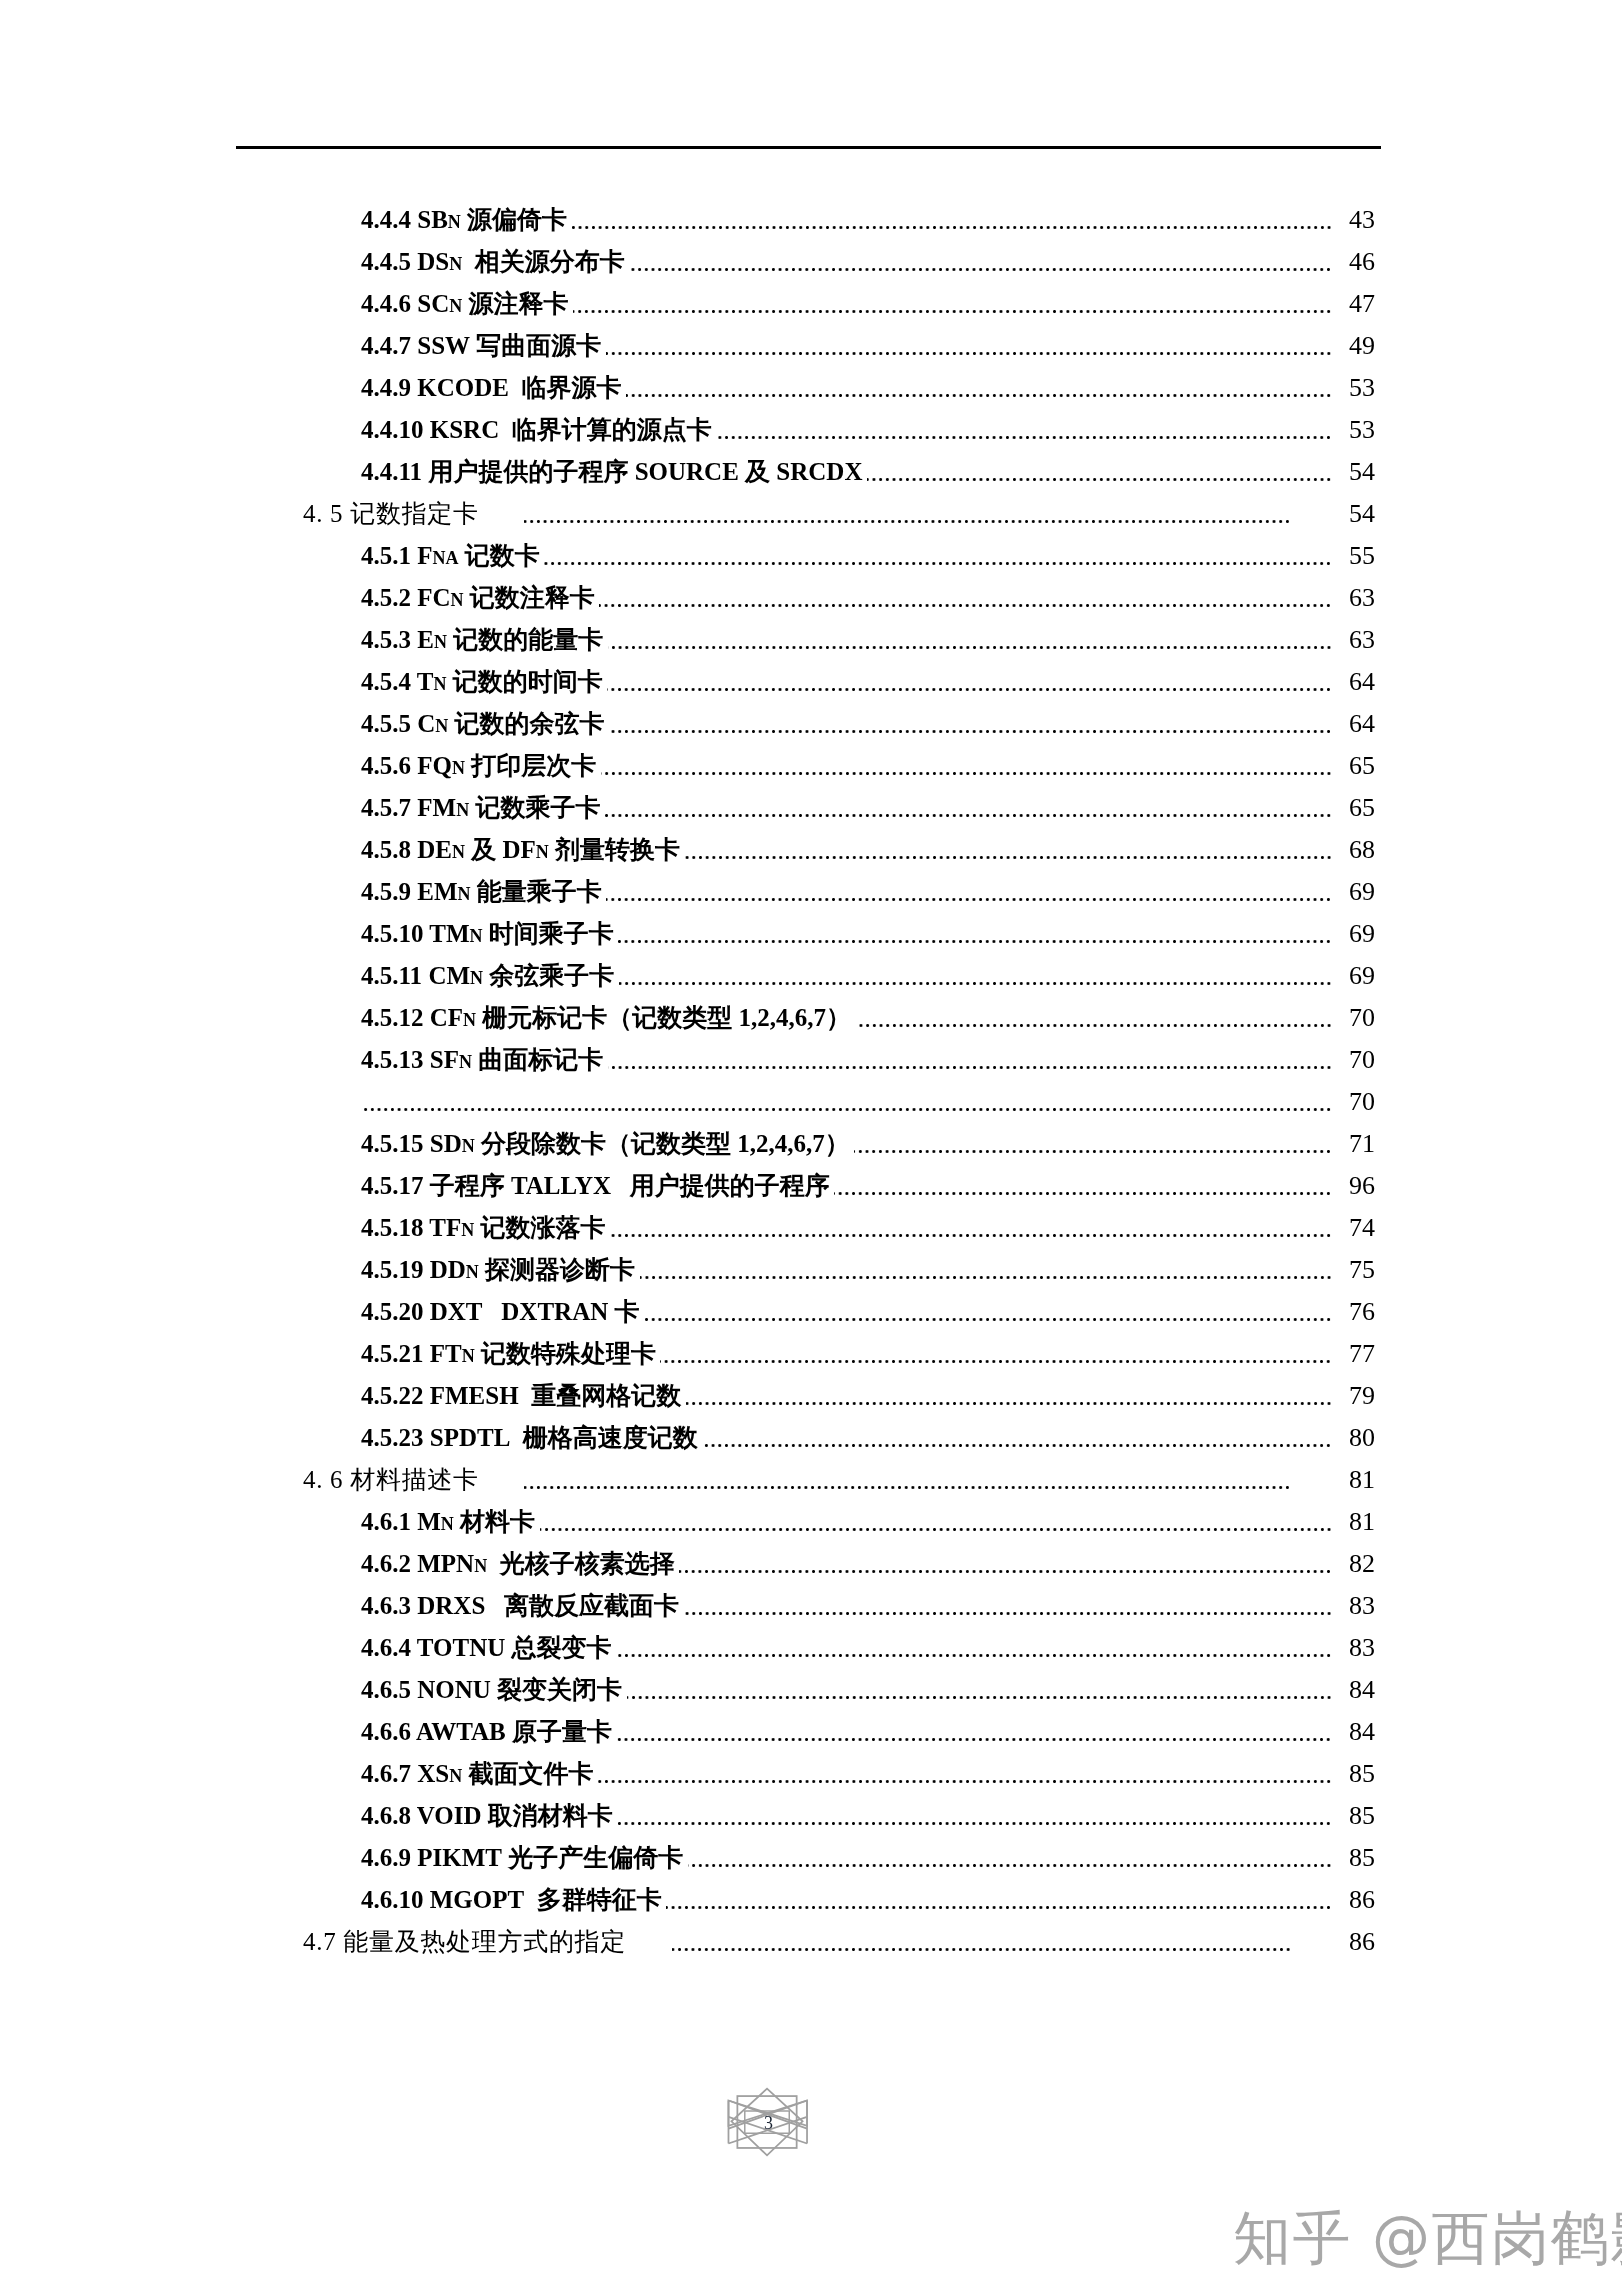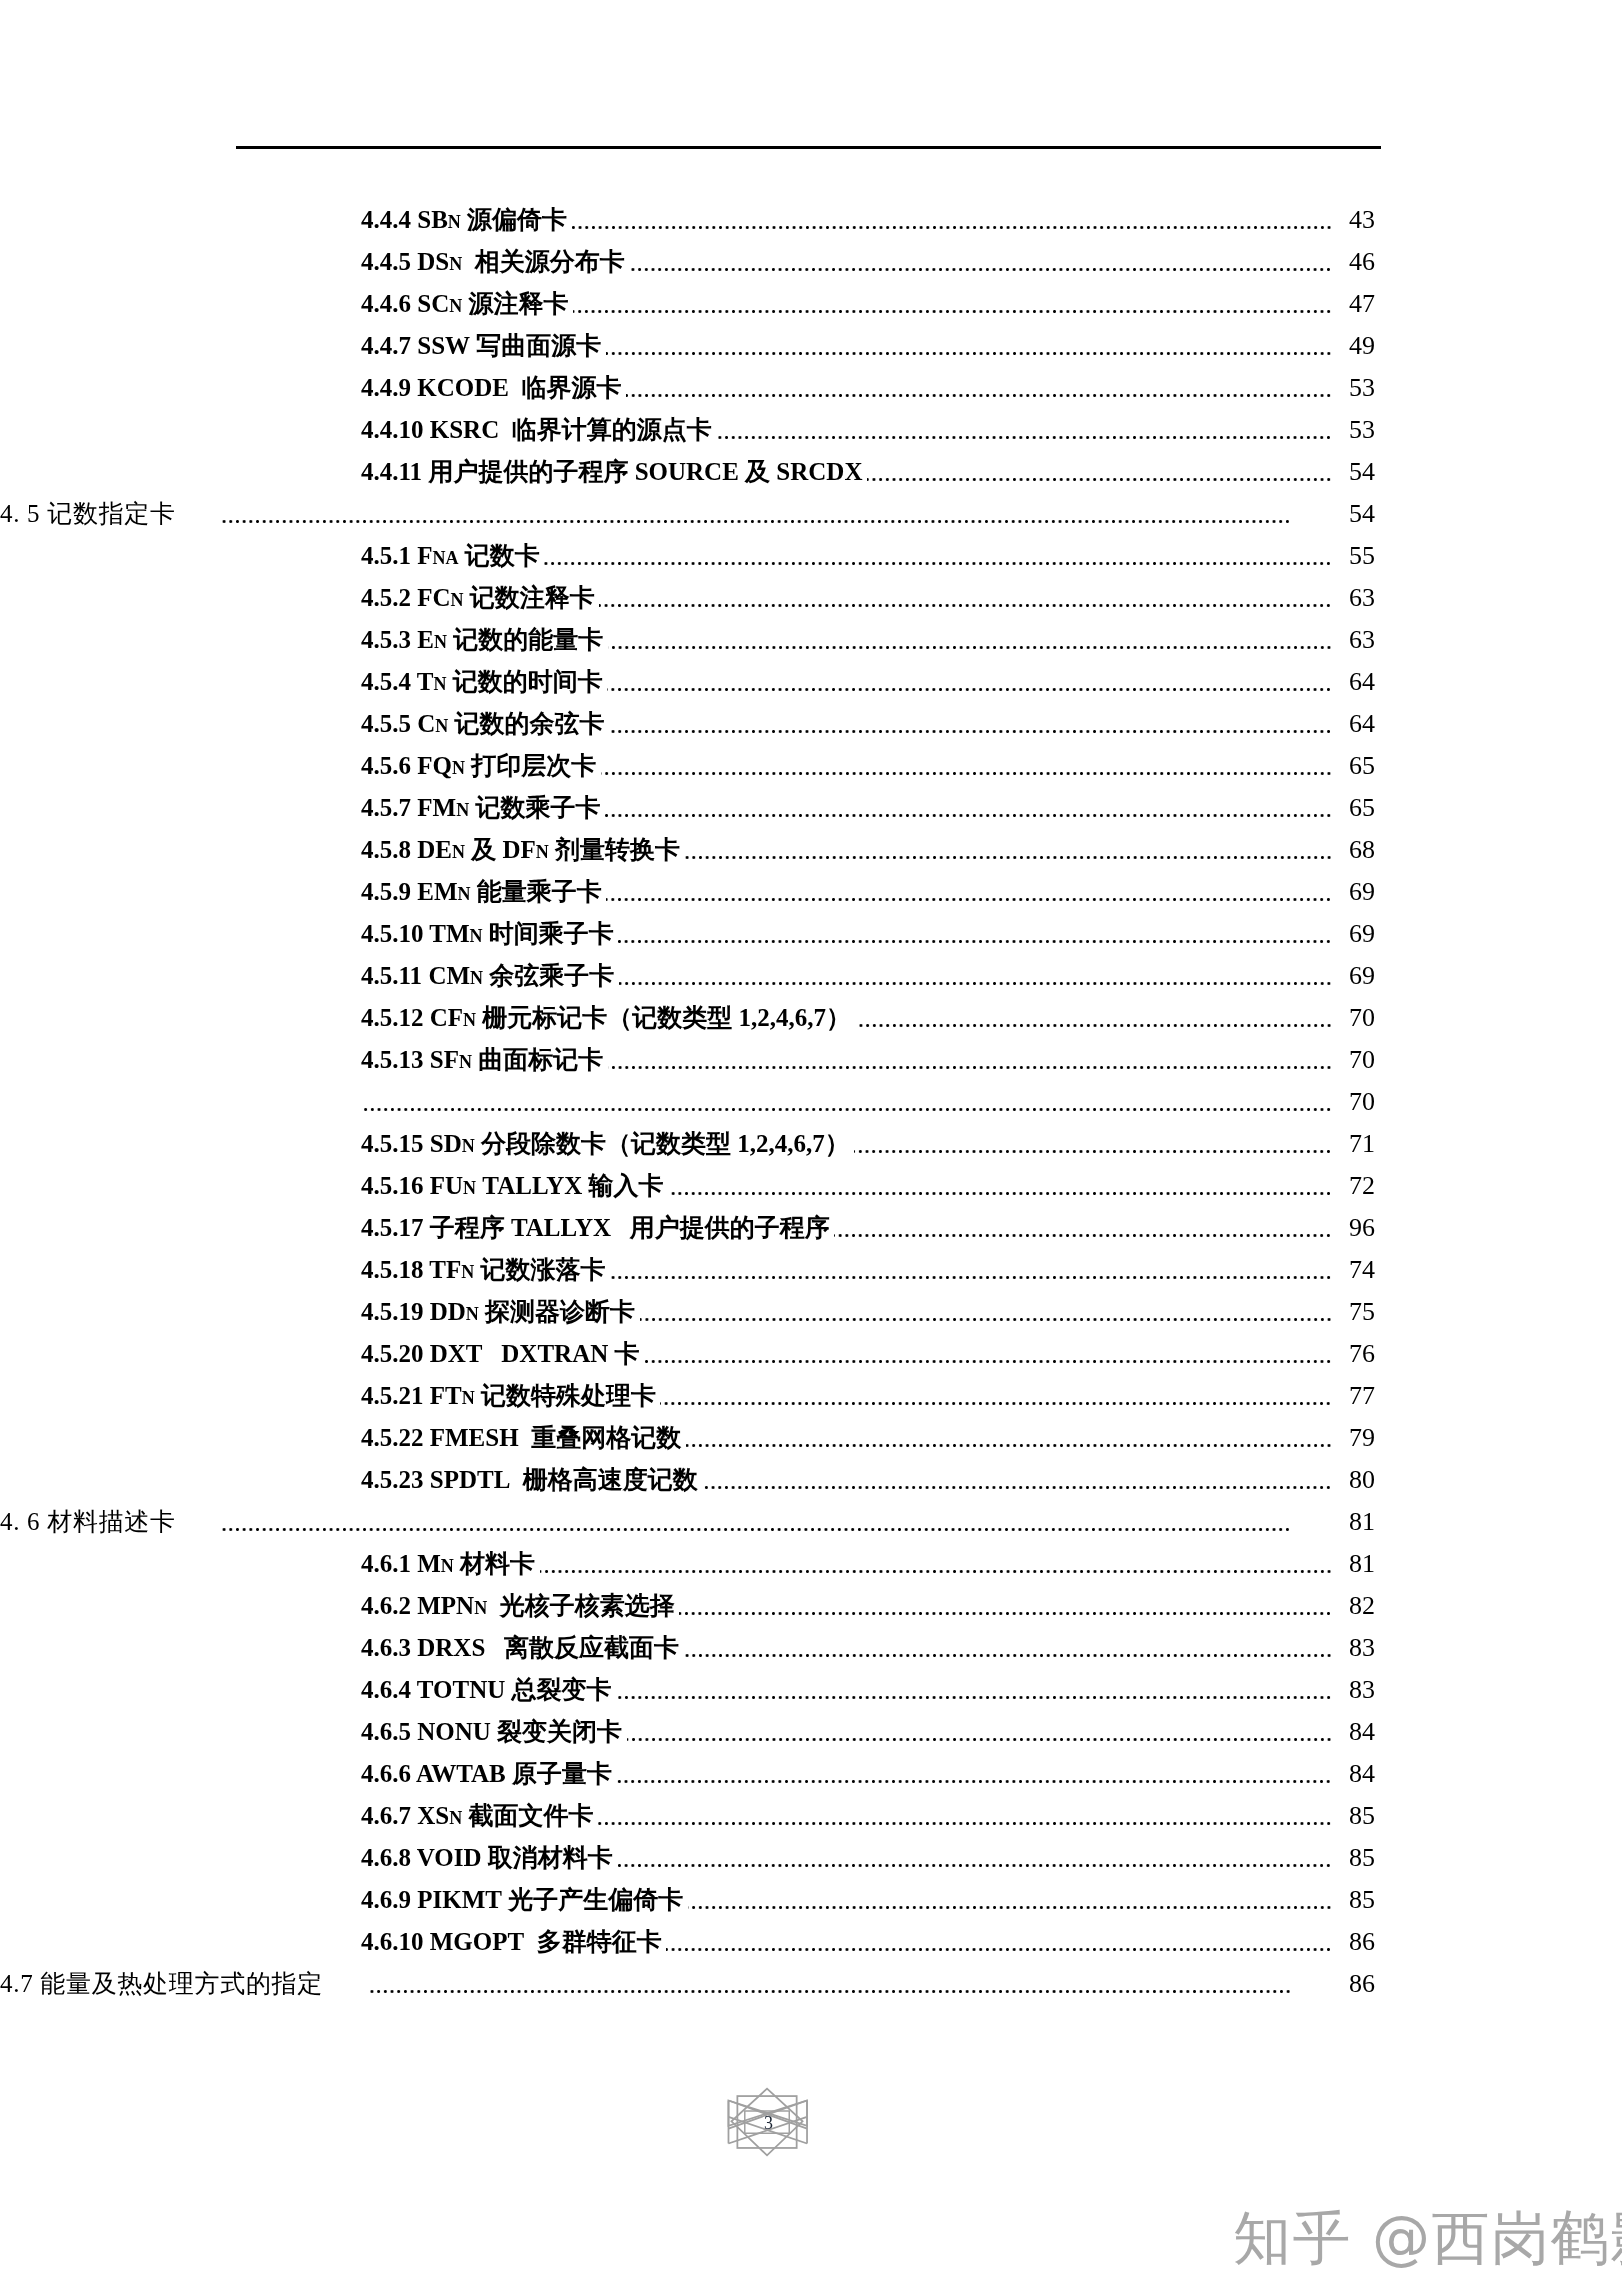--- a/index.html
+++ b/index.html
@@ -34,20 +34,21 @@
     height: 42px;
     display: flex;
     font-size: 25px;
     line-height: 42px;
     white-space: nowrap;
   }
   .toc-row.level-2 {
     padding-left: 361px;
   }
   .toc-row.level-1 {
+    padding-left: 303px;
     gap: 41px;
   }
   .toc-row.level-1 .toc-title {
     font-weight: normal;
     letter-spacing: 0.7px;
   }
   .toc-row.level-2 .toc-title {
     font-weight: bold;
   }
   .toc-title {
@@ -224,25 +225,20 @@
       <span class="toc-page">70</span>
     </div>
     <div class="toc-row level-2">
       <span class="toc-leader"></span>
       <span class="toc-page">70</span>
     </div>
     <div class="toc-row level-2">
       <span class="toc-title"><span>4.5.15</span> <span>SD</span><span class="sc">N</span><span>&nbsp;分段除数卡（记数类型&nbsp;1,2,4,6,7）</span></span>
       <span class="toc-leader"></span>
       <span class="toc-page">71</span>
-    </div>
-    <div class="toc-row level-2">
-      <span class="toc-title"><span>4.5.16</span> <span>FU</span><span class="sc">N</span><span>&nbsp;TALLYX&nbsp;输入卡</span></span>
-      <span class="toc-leader"></span>
-      <span class="toc-page">72</span>
     </div>
     <div class="toc-row level-2">
       <span class="toc-title"><span>4.5.17</span><span>&nbsp;子程序&nbsp;TALLYX&nbsp;&nbsp;&nbsp;用户提供的子程序</span></span>
       <span class="toc-leader"></span>
       <span class="toc-page">96</span>
     </div>
     <div class="toc-row level-2">
       <span class="toc-title"><span>4.5.18</span> <span>TF</span><span class="sc">N</span><span>&nbsp;记数涨落卡</span></span>
       <span class="toc-leader"></span>
       <span class="toc-page">74</span>

